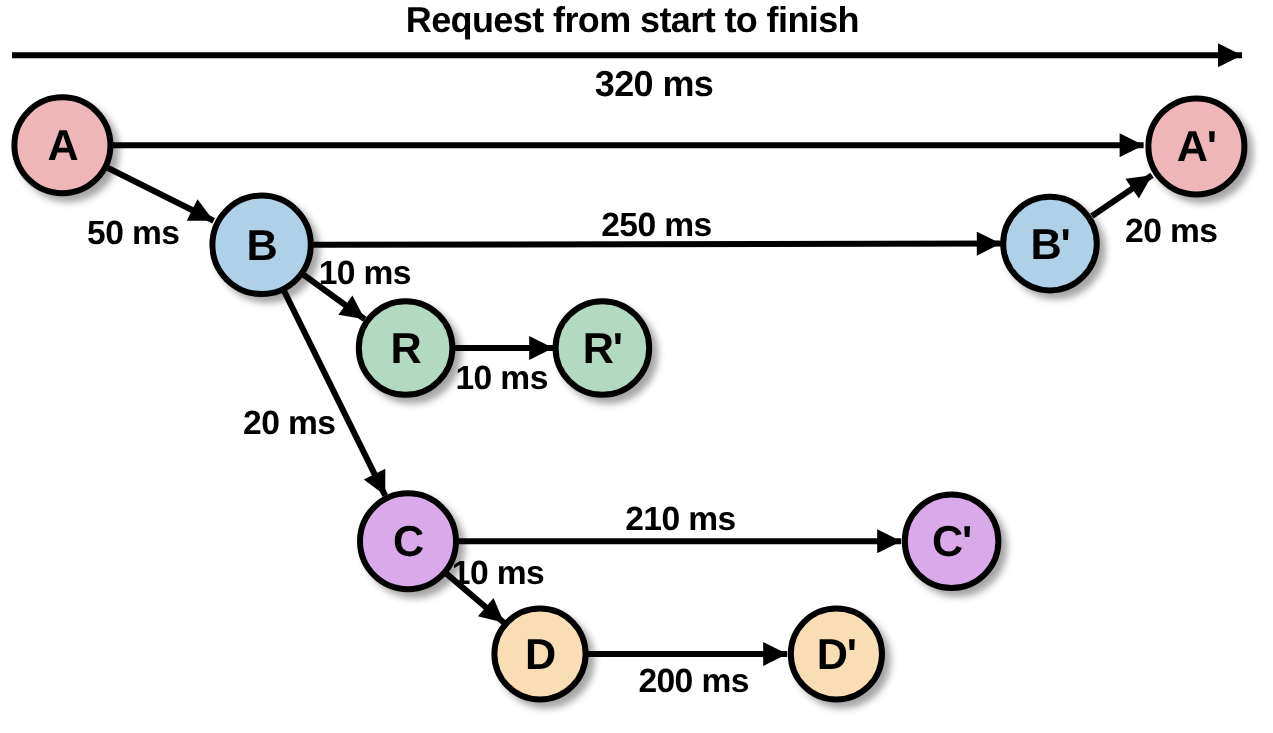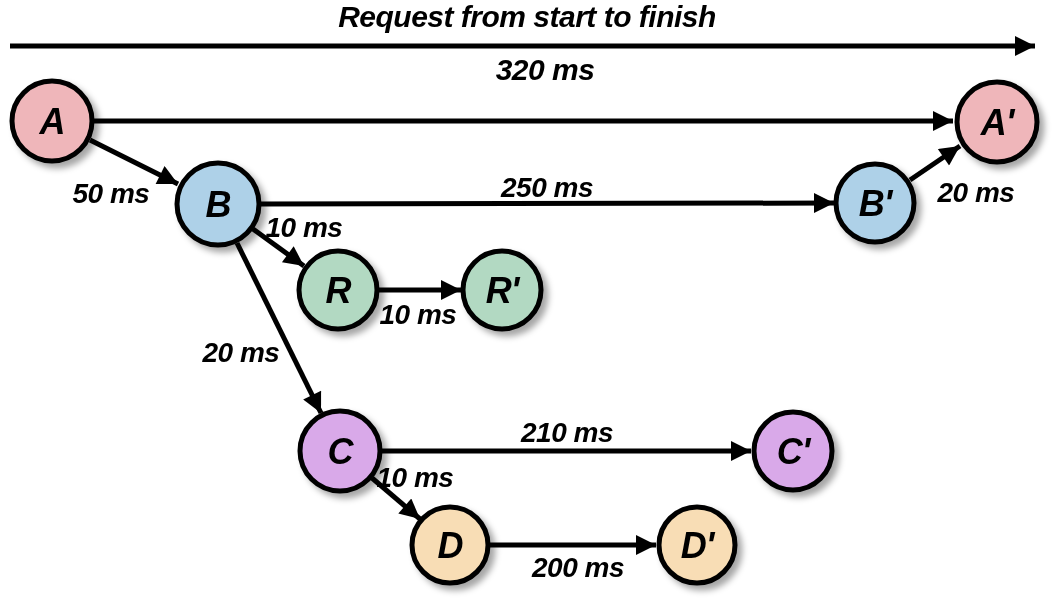--- a/index.html
+++ b/index.html
@@ -4,21 +4,20 @@
 <style>
   * { margin: 0; padding: 0; box-sizing: border-box; }
   html, body { background: #ffffff; }
   body { font-family: "Liberation Sans", sans-serif; }
   .canvas {
     width: 1061px;
     height: 611px;
     background: #ffffff;
     position: relative;
     overflow: hidden;
-    font-style: italic;
   }
   svg { display: block; }
   .edge {
     stroke: #000000;
     stroke-width: 5;
     fill: none;
   }
   .node-circle {
     stroke: #000000;
     stroke-width: 5;

